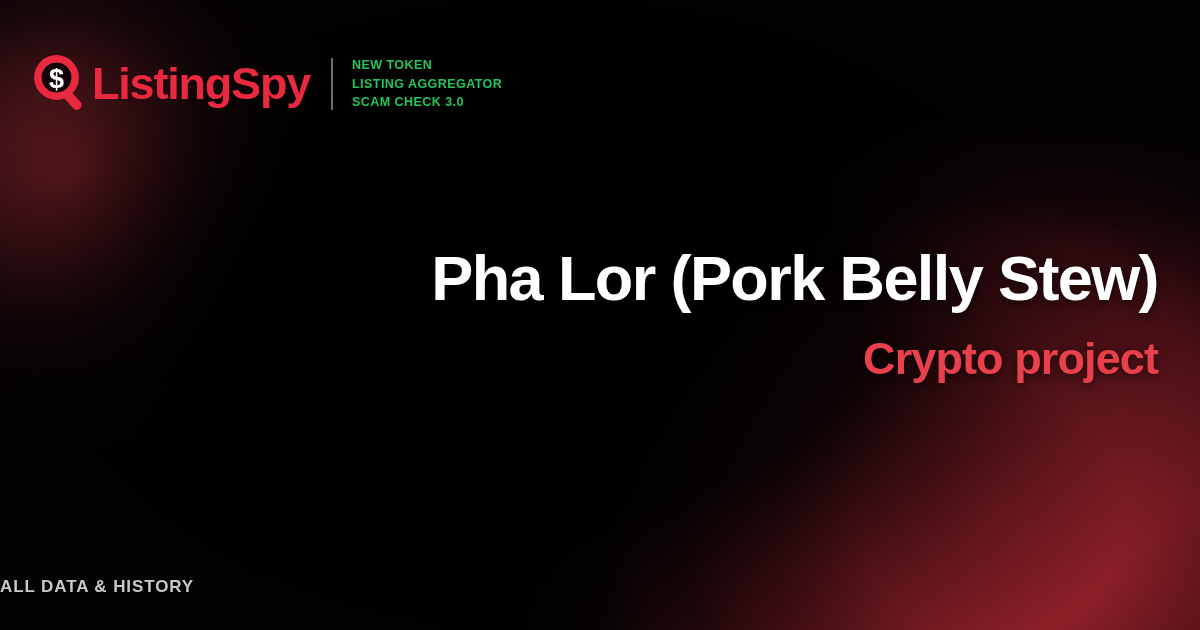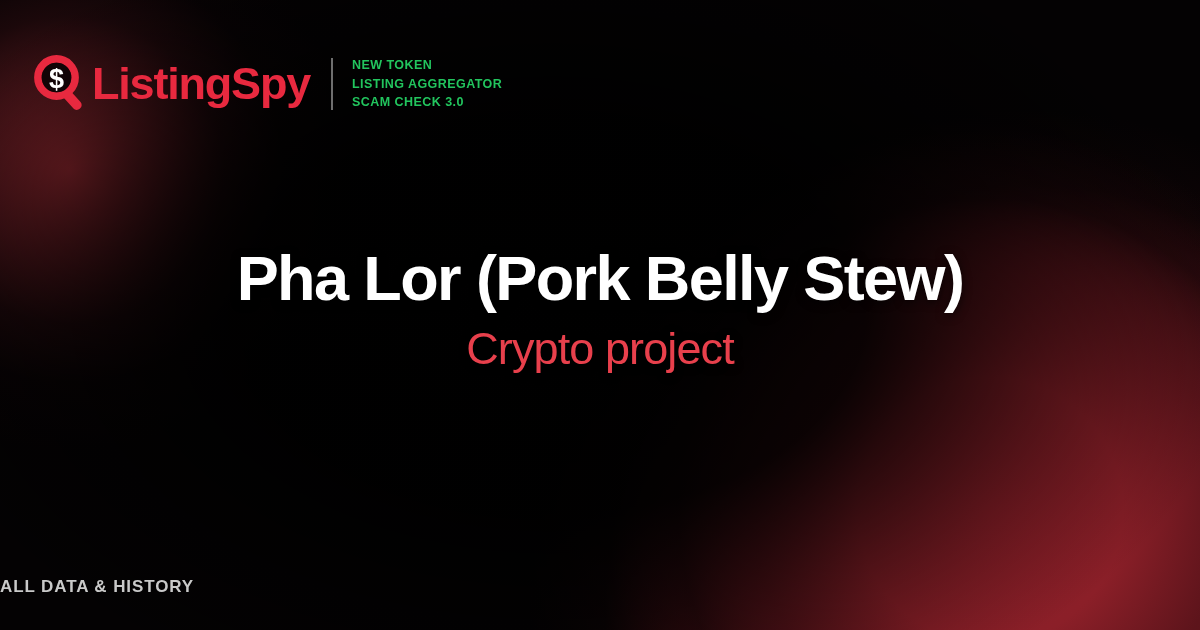--- a/index.html
+++ b/index.html
@@ -138,38 +138,38 @@
     line-height:1.32;
     white-space:nowrap;
   }
 
   
   .hero {
     position:absolute;
     left:0;
     top:244px;
     width:1200px;
-    text-align:center;
+    text-align:right;
     z-index:5;
     padding:0 42px;
   }
 
   .hero-title {
     font-size:63px;
     font-weight:bold;
     color:#ffffff;
     line-height:1.08;
     letter-spacing:-1.6px;
     text-shadow:0 2px 10px rgba(0,0,0,0.65);
   }
 
   .hero-subtitle {
-    margin-top:12px;
+    margin-top:22px;
     font-size:45px;
-    font-weight:normal;
+    font-weight:bold;
     color:#e8404c;
     line-height:1.1;
     letter-spacing:-0.9px;
     text-shadow:0 2px 8px rgba(0,0,0,0.6);
   }
 
   
   .footer {
     position:absolute;
     left:0;

